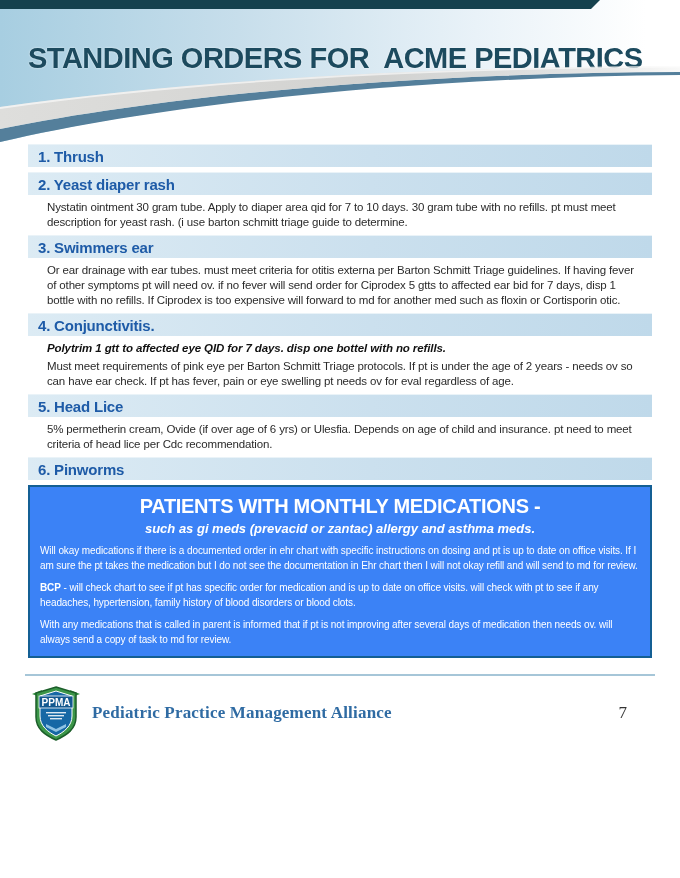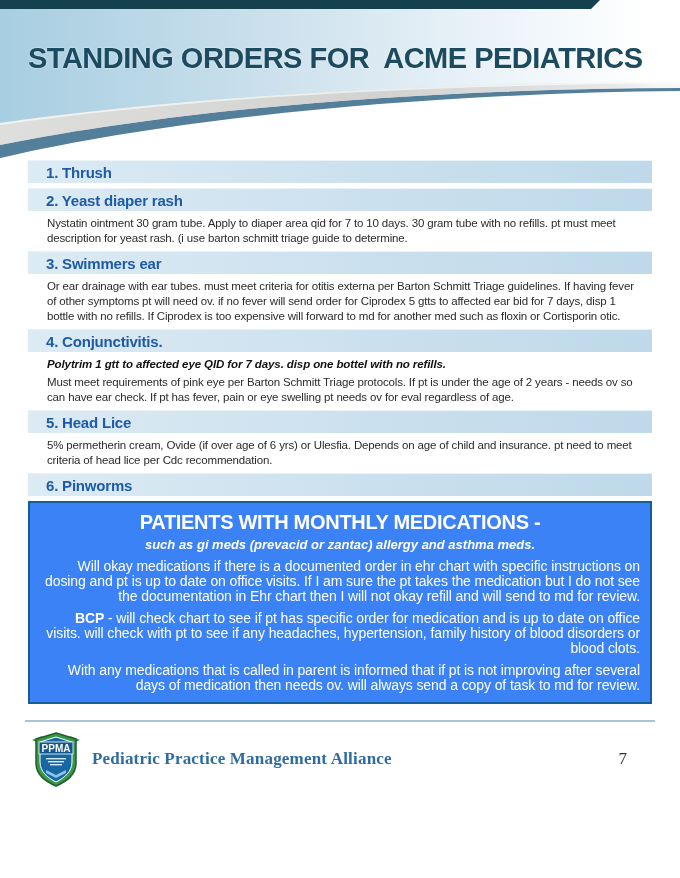--- a/index.html
+++ b/index.html
@@ -6,34 +6,34 @@
   body{
     width:680px;height:878px;overflow:hidden;background:#ffffff;
     font-family:"Liberation Sans",sans-serif;color:#262626;position:relative;
   }
   
   .top-bar{
     position:absolute;top:0;left:0;width:600px;height:9px;background:#15414e;
     clip-path:polygon(0 0,100% 0,98.5% 100%,0 100%);
   }
   .header{
-    position:relative;width:680px;height:160px;
+    position:relative;width:680px;height:144px;
     background:linear-gradient(to right,#a7cee1 0%,#c7deeb 35%,#e9f2f8 70%,#ffffff 95%);
   }
   .page-title{
     position:absolute;left:28px;top:42px;margin:0;
     font-size:29px;font-weight:bold;letter-spacing:-0.5px;color:#1c4a5e;
     white-space:pre;text-shadow:0 0 2px rgba(255,255,255,.8);
   }
   .swoosh{position:absolute;bottom:0;left:0;display:block;}
   
   .content{margin:0 28px;}
   .sec{margin-bottom:5px;}
   .sec-bar{
-    height:22px;display:flex;align-items:center;padding-left:18px;
+    height:22px;display:flex;align-items:center;padding-left:10px;
     background:linear-gradient(90deg,#dcebf4 0%,#cbe0ee 55%,#bfd9ea 100%);
     border-top:1px solid #eaf3f8;margin-bottom:5px;
   }
   .sec-title{font-size:15px;font-weight:bold;color:#1e5ba7;letter-spacing:-0.2px;}
   .sec-order{
     margin:0 6px 3px 19px;font-size:11.5px;font-weight:bold;font-style:italic;
     color:#111111;line-height:15px;letter-spacing:-0.1px;
   }
   .sec-body{
     margin:0 6px 0 19px;font-size:11.5px;line-height:15px;color:#2b2b2b;
@@ -45,21 +45,21 @@
     color:#ffffff;padding:8px 10px 9px 10px;box-sizing:border-box;
   }
   .month-heading{
     margin:0;text-align:center;font-size:20px;font-weight:bold;line-height:22px;
     letter-spacing:-0.3px;
   }
   .month-sub{
     margin:4px 0 0 0;text-align:center;font-size:13px;font-weight:bold;
     font-style:italic;line-height:15px;
   }
-  .month-p{margin:7px 0 0 0;font-size:14px;line-height:15px;letter-spacing:-0.1px;text-align:right;}
+  .month-p{margin:7px 0 0 0;font-size:10px;line-height:15px;letter-spacing:-0.1px;}
   .month-p b{font-weight:bold;}
   
   .footer-rule{height:2px;background:#a6c6d8;margin:16px 25px 0 25px;}
   .footer{
     margin:8px 25px 0 30px;display:flex;align-items:center;
   }
   .logo{flex:0 0 auto;}
   .org-name{
     margin-left:10px;font-family:"Liberation Serif",serif;font-weight:bold;
     font-size:17px;color:#2f6ba3;letter-spacing:0.2px;flex:1 1 auto;

